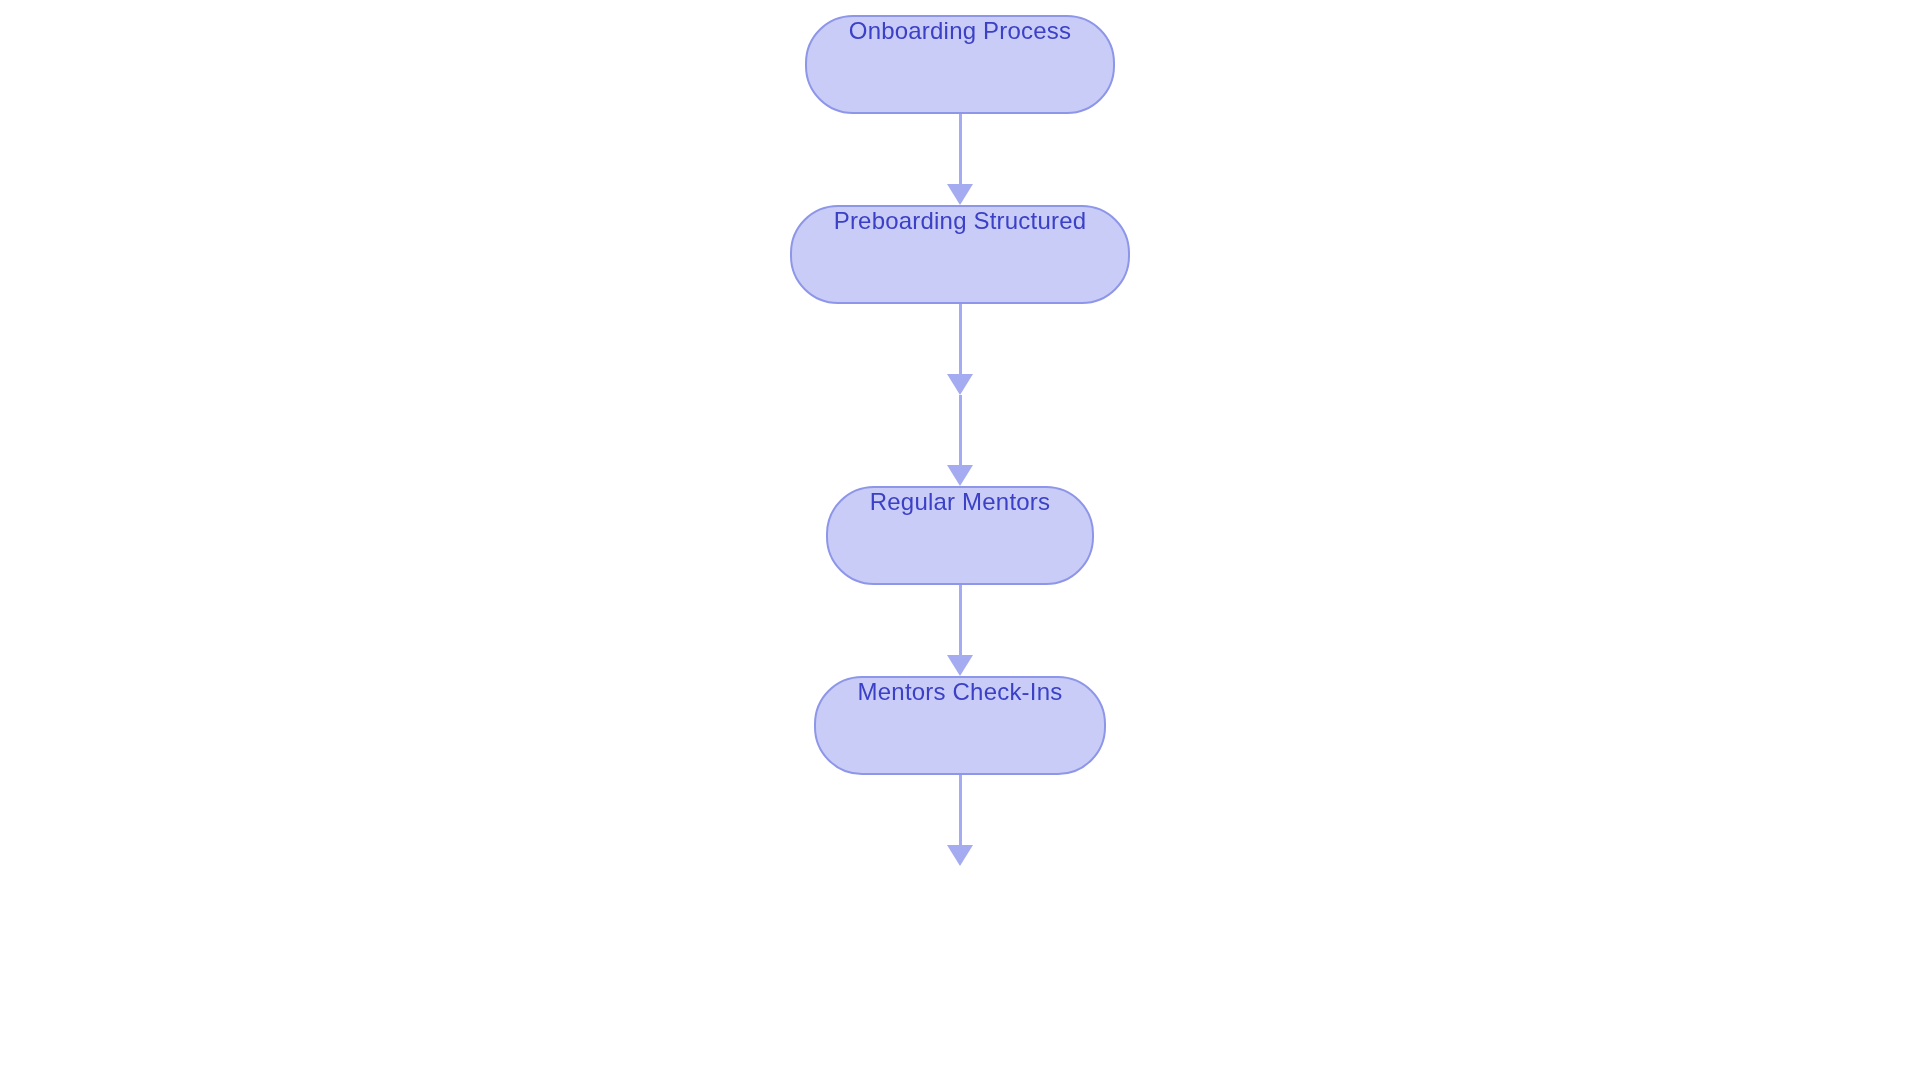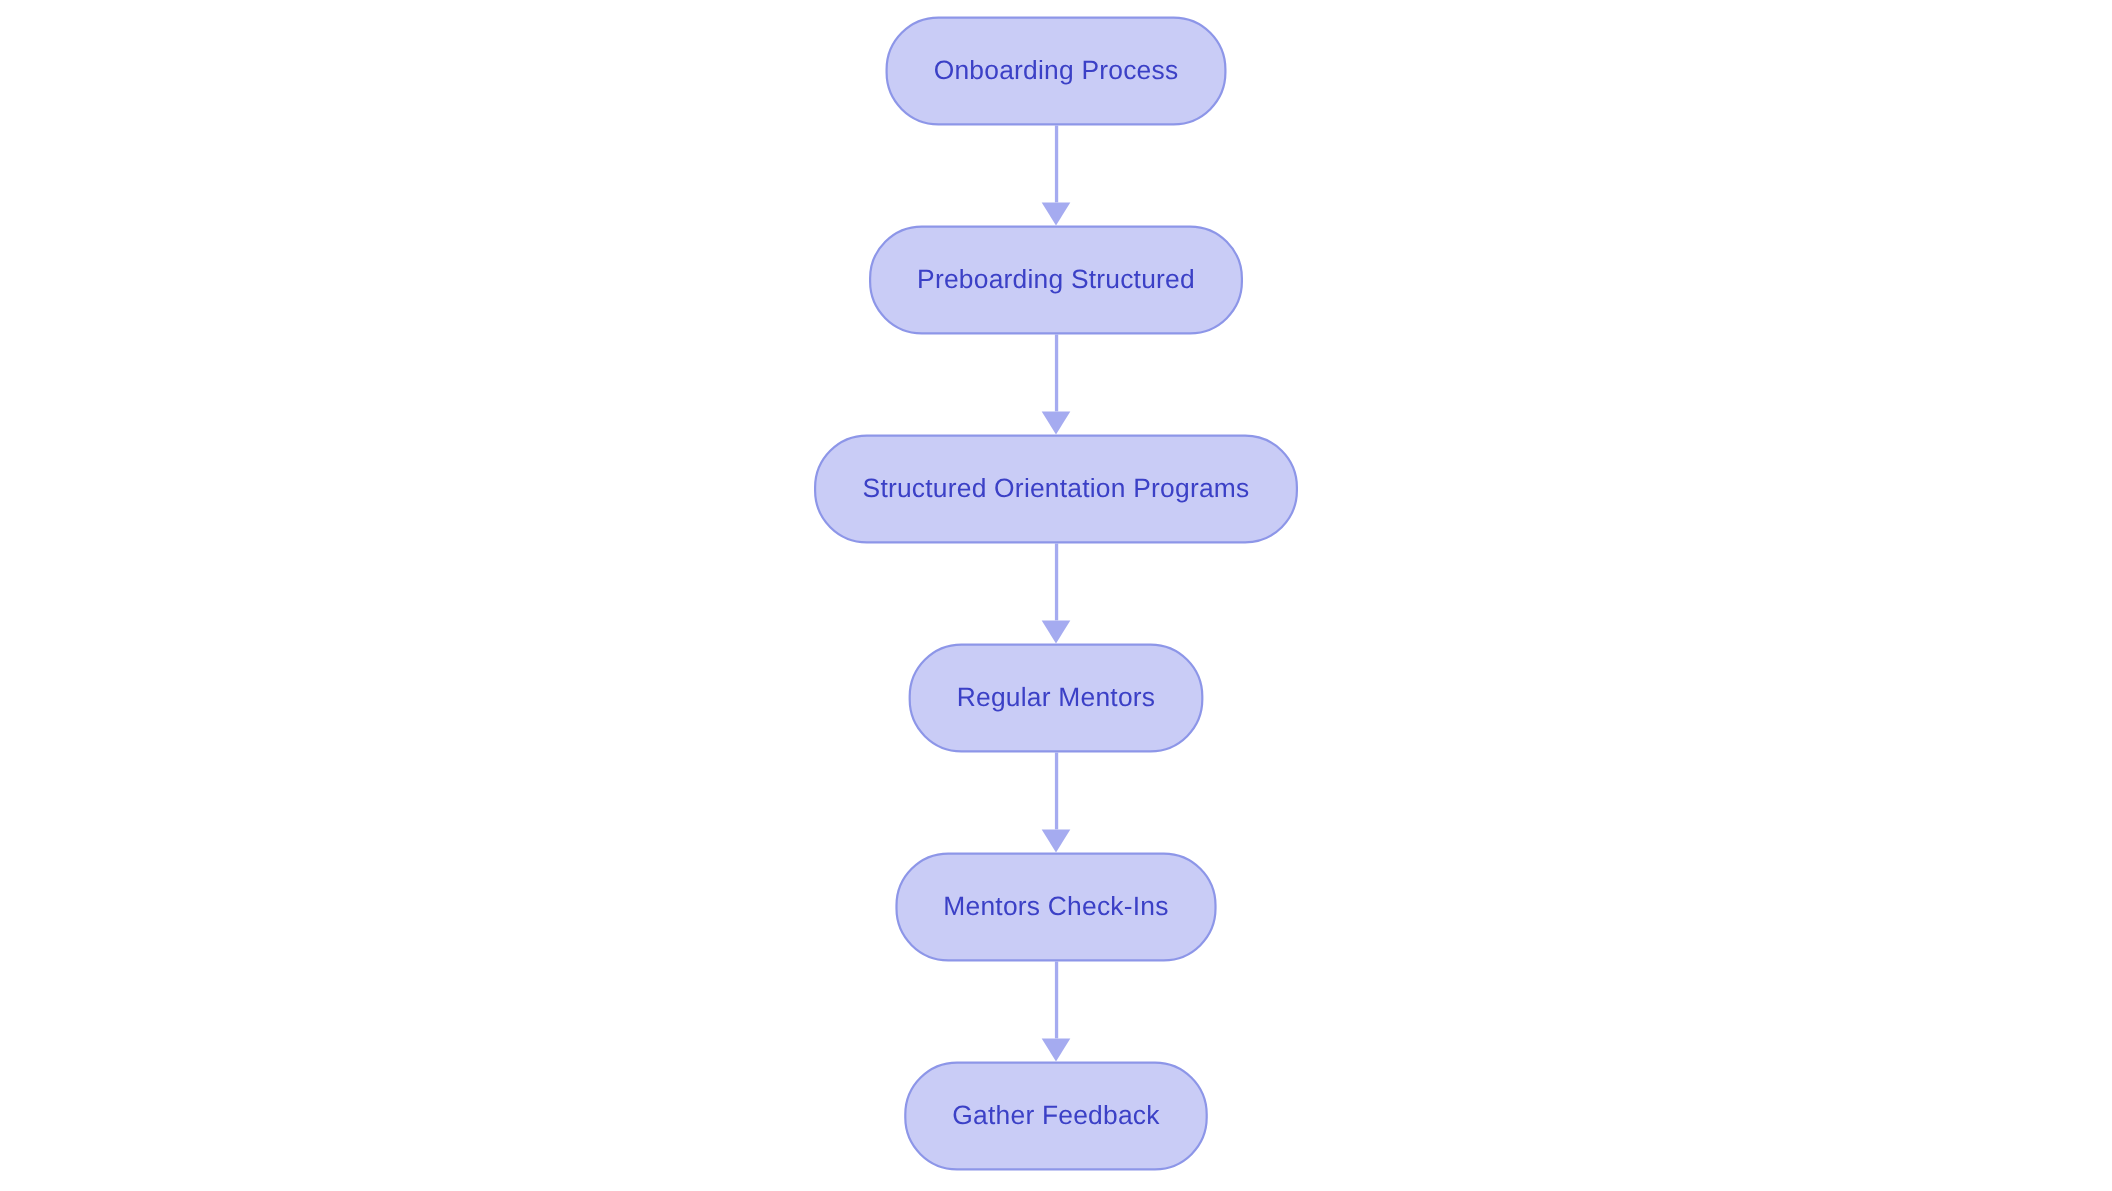--- a/index.html
+++ b/index.html
@@ -23,21 +23,21 @@
     display: flex;
     flex-direction: column;
     align-items: center;
   }
   .node {
     box-sizing: border-box;
     height: 99px;
     min-width: 230px;
     padding: 0 42px;
     display: flex;
-    align-items: center;
+    align-items: flex-start;
     justify-content: center;
     background: var(--node-fill, #c9ccf6);
     border: 2px solid var(--node-border, #8d96e8);
     border-radius: 48px;
     color: var(--node-text, #3b40c6);
     font-size: 24px;
     font-weight: 400;
     letter-spacing: 0.2px;
     white-space: nowrap;
   }
@@ -78,23 +78,20 @@
 
     <div class="node">
       <span>Preboarding Structured</span>
     </div>
 
     <div class="edge">
       <div class="shaft"></div>
       <div class="head"></div>
     </div>
 
-    <div class="node">
-      <span>Structured Orientation Programs</span>
-    </div>
 
     <div class="edge">
       <div class="shaft"></div>
       <div class="head"></div>
     </div>
 
     <div class="node">
       <span>Regular Mentors</span>
     </div>
 
@@ -105,18 +102,15 @@
 
     <div class="node">
       <span>Mentors Check-Ins</span>
     </div>
 
     <div class="edge">
       <div class="shaft"></div>
       <div class="head"></div>
     </div>
 
-    <div class="node">
-      <span>Gather Feedback</span>
-    </div>
 
   </div>
 </div>
 
 </body></html>

